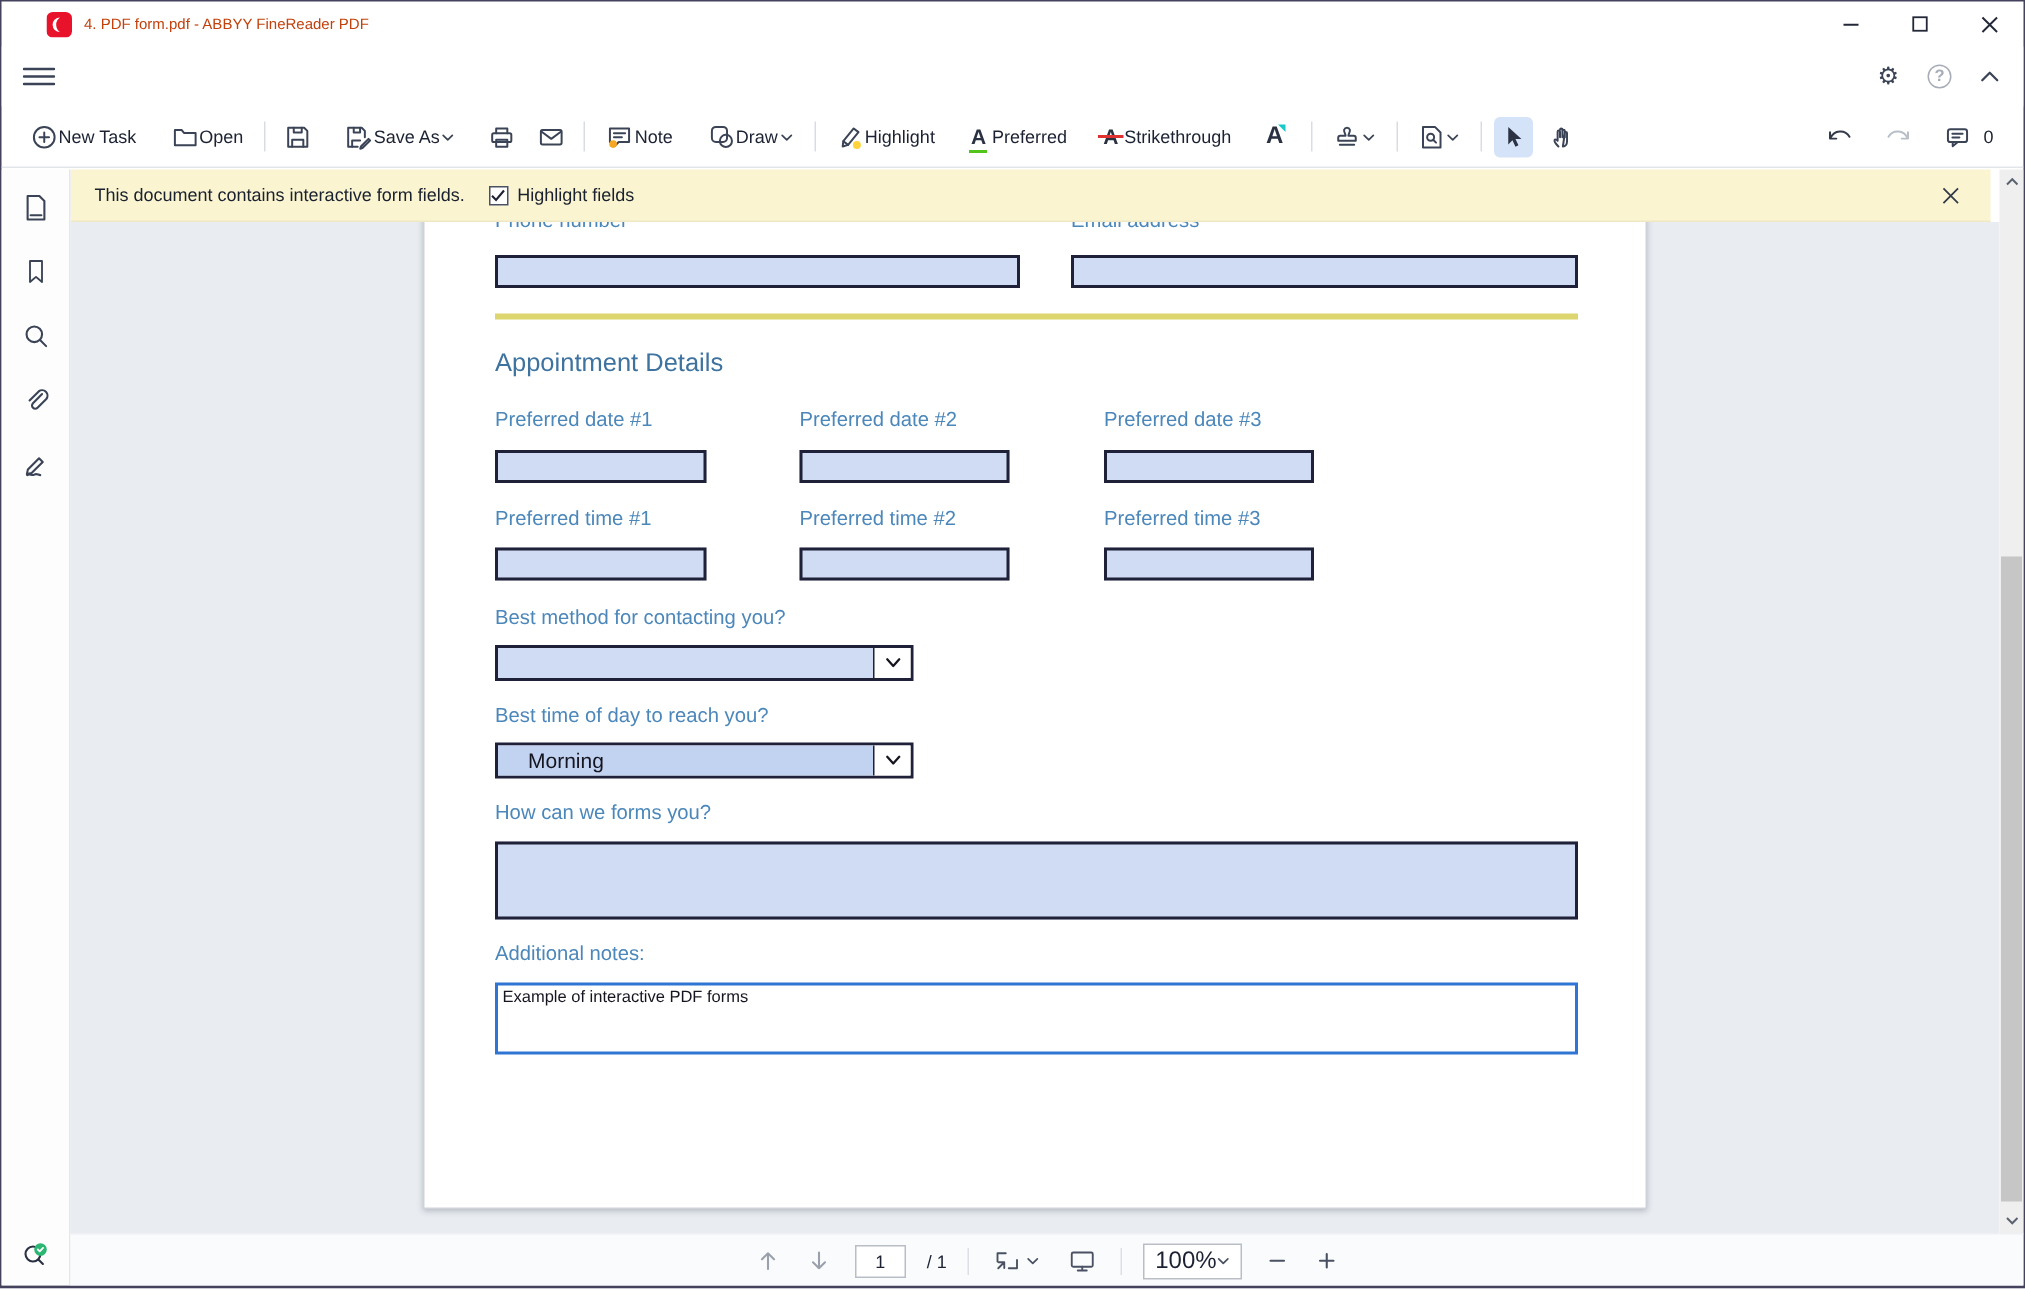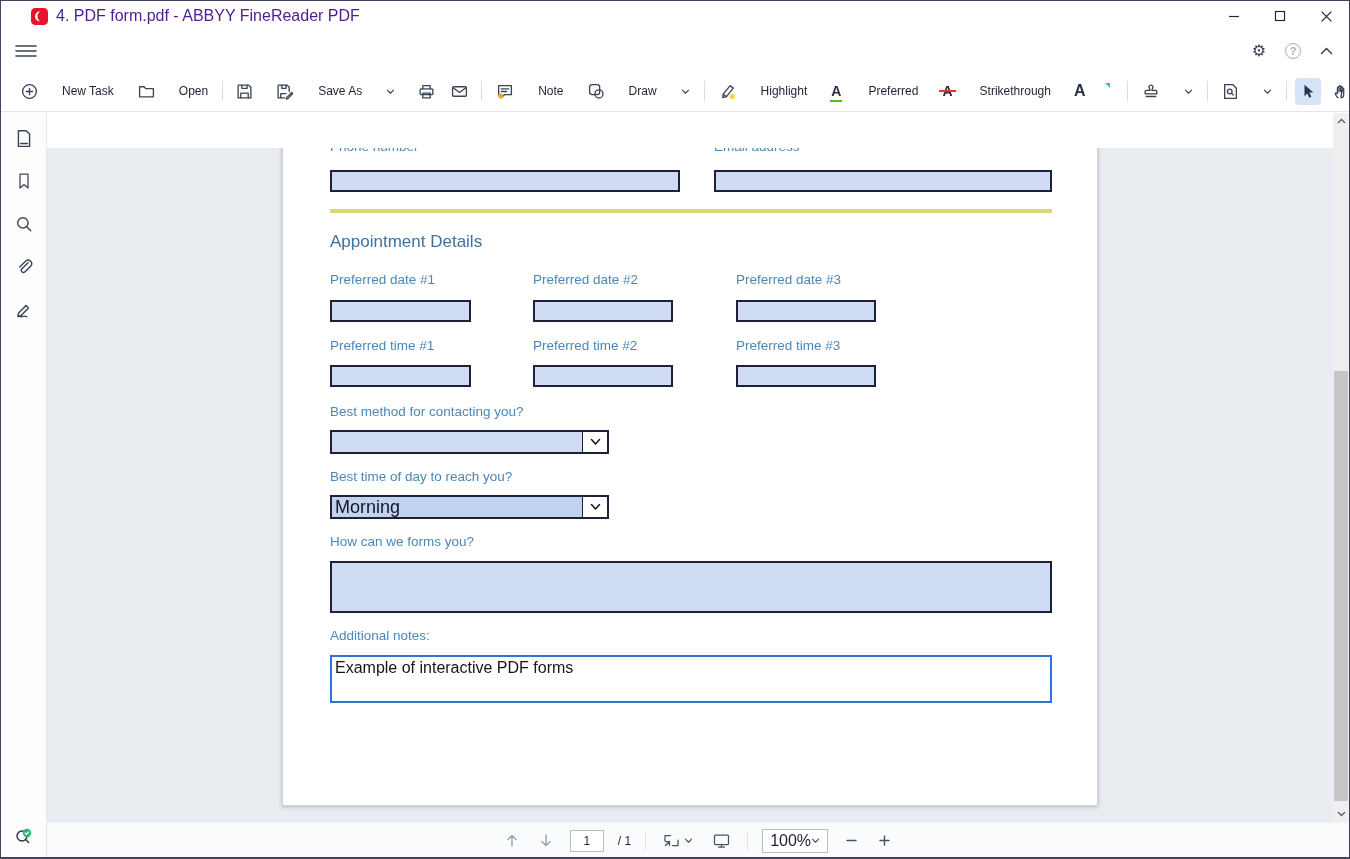--- a/index.html
+++ b/index.html
@@ -21,38 +21,38 @@
   body{font-family:"Liberation Sans",sans-serif;color:var(--ink);background:#fff}
   .window{position:relative;width:1350px;height:859px;border:1px solid #45425e;border-bottom-width:2px;background:#fff;overflow:hidden}
 
   svg{display:block}
   .ic{stroke:var(--icon);fill:none;stroke-width:1.25;stroke-linecap:round;stroke-linejoin:round}
   .chev{stroke:var(--icon);fill:none;stroke-width:1.3;stroke-linecap:round;stroke-linejoin:round}
 
   
   .titlebar{position:absolute;left:0;top:0;width:100%;height:30px;display:flex;align-items:center;padding-left:30px}
   .app-logo{width:17px;height:17px;margin-right:8px}
-  .title-text{font-size:16px;color:#4c1d95}
+  .title-text{font-size:10px;color:#c2410c}
   .win-controls{margin-left:auto;display:flex;height:100%}
   .win-btn{width:46px;height:30px;display:flex;align-items:center;justify-content:center;cursor:default}
 
   
   .tabbar{position:absolute;left:0;top:30px;width:100%;height:40px;display:flex;align-items:center;background:#fff}
   .hamburger{width:22px;margin:0 14px 0 14px;cursor:pointer}
   .tabs{display:flex;gap:27px;margin-left:1px}
   .tab{font-size:12.5px;color:#1c2233;padding:11px 2px 9px;position:relative;cursor:pointer;white-space:nowrap}
   .tab.active{color:var(--accent);font-weight:bold}
   .tab.active::after{content:"";position:absolute;left:0;right:0;bottom:0;height:3px;background:var(--accent);border-radius:2px}
   .tabbar-right{margin-left:auto;display:flex;align-items:center;gap:19px;padding-right:16px}
   .gear-glyph{font-size:16px;color:#3b4456;line-height:1;font-family:"DejaVu Sans",sans-serif}
   .help-circle{width:16px;height:16px;border:1.3px solid #a7adb8;border-radius:50%;color:#a7adb8;font-size:11px;display:flex;align-items:center;justify-content:center;font-weight:bold}
 
   
   .toolbar{position:absolute;left:0;top:70px;width:100%;height:41px;display:flex;align-items:center;padding:0 14px;border-bottom:1px solid var(--chrome-border)}
-  .tbtn{display:flex;align-items:center;gap:24px;font-size:12px;color:#1c2233;padding:5px 6px;border-radius:4px;cursor:pointer;white-space:nowrap}
+  .tbtn{display:flex;align-items:center;gap:1px;font-size:12px;color:#1c2233;padding:5px 6px;border-radius:4px;cursor:pointer;white-space:nowrap}
   .tbtn.icon-only{padding:5px 5px}
   .tbtn.selected{background:#d5e3f8}
   .tsep{width:1px;height:20px;background:#d9dde3;margin:0 8px;flex:none}
   .gap-s{width:6px;flex:none}
   .gap-m{width:12px;flex:none}
   .letterA{font-size:14px;font-weight:bold;color:#2a3142;line-height:1;position:relative}
   .letterA.u::after{content:"";position:absolute;left:-1px;right:-1px;bottom:-4px;height:2.5px;background:#52c41a}
   .letterA.s::after{content:"";position:absolute;left:-3px;right:-3px;top:6px;height:2px;background:#e03131}
   .letterA.big{font-size:16px}
   .teal-tri{position:absolute;right:-7px;top:-2px;width:0;height:0;border-left:5px solid transparent;border-top:5px solid #18c9c9}
@@ -73,25 +73,25 @@
   .feedback-btn{position:absolute;left:10px;bottom:7px;width:26px;height:26px;display:flex;align-items:center;justify-content:center;cursor:pointer}
 
   
   .content{position:absolute;left:46px;top:147px;width:1286px;height:674px;background:var(--bg-gray);overflow:hidden}
   .page{position:absolute;left:235px;top:-12px;width:816px;height:670px;background:#fff;border:1px solid #cfd3d9;border-top:none;box-shadow:0 1px 4px rgba(60,64,80,.3)}
   .flabel{position:absolute;font-size:13.5px;color:var(--label-blue);white-space:nowrap}
   .fheading{position:absolute;font-size:17px;font-weight:normal;color:var(--heading-blue)}
   .ffield{position:absolute;height:22px;background:var(--field-fill);border:2px solid var(--field-border);font-size:13px;color:#15151f;padding:1px 3px}
   .yellow-rule{position:absolute;height:4px;background:var(--divider-yellow)}
   .pdf-select{position:absolute;height:24px;border:2px solid var(--field-border);display:flex}
-  .select-value{flex:1;background:var(--field-fill);font-size:18px;color:#15151f;padding:1px 3px;line-height:18px}
+  .select-value{flex:1;background:var(--field-fill);font-size:14px;color:#15151f;padding:1px 20px;line-height:18px}
   .select-value.selected{background:#c2d3f1}
   .select-btn{width:25px;background:#fff;border-left:1.5px solid var(--field-border);display:flex;align-items:center;justify-content:center;cursor:pointer}
   .ftextarea{position:absolute;background:var(--field-fill);border:2px solid var(--field-border)}
-  .fnotes{position:absolute;background:#fff;border:2px solid var(--notes-border);font-size:16px;color:#15151f;padding:2px 3px}
+  .fnotes{position:absolute;background:#fff;border:2px solid var(--notes-border);font-size:11px;color:#15151f;padding:2px 3px}
 
   
   .scrollbar{position:absolute;left:1332px;top:112px;width:16px;height:709px;background:#efefef}
   .scroll-arrow{position:absolute;left:0;width:16px;height:16px;display:flex;align-items:center;justify-content:center;cursor:pointer}
   .scroll-thumb{position:absolute;left:1px;width:14px;background:#c6c6c6;cursor:pointer}
 
   
   .bottombar{position:absolute;left:46px;top:821px;width:1302px;height:36px;background:#fafbfc;display:flex;align-items:center;justify-content:center;gap:14px;border-top:1px solid #eef0f3}
   .bbtn{display:flex;align-items:center;gap:4px;cursor:pointer;padding:3px}
   .page-input{width:34px;height:22px;border:1px solid #b9bec6;background:#fff;text-align:center;font-size:12px;color:#1c2233;font-family:"Liberation Sans",sans-serif}
@@ -317,20 +317,36 @@
           <svg width="18" height="17" viewBox="0 0 16 16" class="ic">
               <rect x="2" y="3" width="12" height="8" rx="1.5"></rect>
               <path d="M5 11v2.6L8.2 11M4.8 5.8h6.4M4.8 8.2h4.4"></path>
             </svg>
         </span>
         <span class="comment-count">0</span>
       </span>
     </div>
   </div>
 
+  <div class="notifbar">
+    <span class="notif-text">This document contains interactive form fields.</span>
+    <span class="notif-check">
+      <span class="checkbox">
+        <svg width="10" height="9" viewBox="0 0 10 9">
+            <path d="M1 4.5l2.7 2.8L9 1" fill="none" stroke="#1c2233" stroke-width="1.4"></path>
+          </svg>
+      </span>
+      <span class="notif-text">Highlight fields</span>
+    </span>
+    <span class="notif-close">
+      <svg width="13" height="13" viewBox="0 0 12 12">
+          <path d="M1.5 1.5l9 9M10.5 1.5l-9 9" stroke="#333a4a" stroke-width="1.1"></path>
+        </svg>
+    </span>
+  </div>
 
   <div class="sidebar">
     <div class="side-icons">
       <span class="side-btn">
         <svg width="18" height="19" viewBox="0 0 16 17" class="ic">
             <path d="M3 1.5h7l3 3v11H3z"></path>
             <path d="M4.8 13h6.4"></path>
           </svg>
       </span>
       <span class="side-btn">

